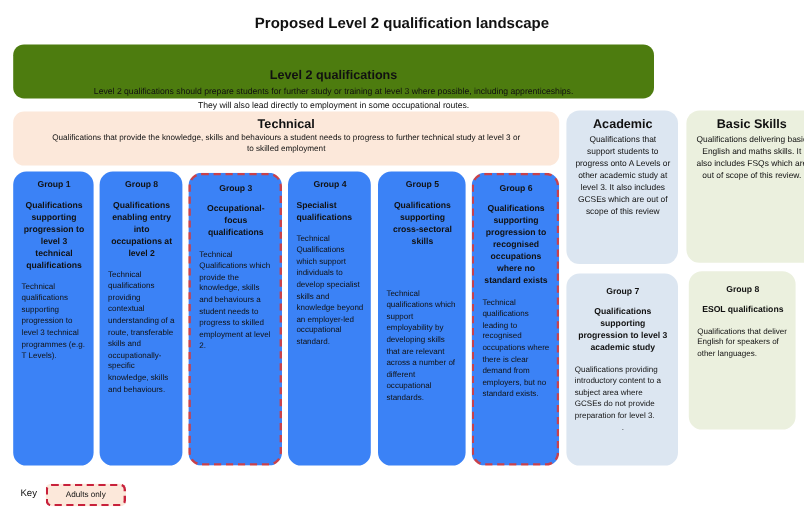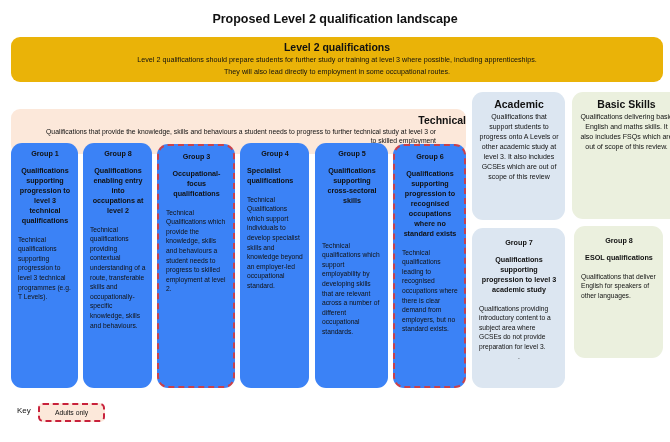--- a/index.html
+++ b/index.html
@@ -1,23 +1,23 @@
 <!DOCTYPE html>
 <html><head>
 <meta charset="utf-8">
 <style>
   html, body { margin: 0; padding: 0; background: #ffffff; }
   body { width: 670px; height: 442px; position: relative; overflow: hidden;
          font-family: "Liberation Sans", sans-serif; color: #111; }
   .abs { position: absolute; box-sizing: border-box; }
   .title { left: 0; top: 12px; width: 670px; text-align: center; font-weight: bold; font-size: 12.5px; }
-  .gray { left: 11px; top: 37px; width: 652px; height: 45px; background: #eab308; border-radius: 9px; text-align: center; padding-top: 4px; }
+  .gray { left: 11px; top: 37px; width: 534px; height: 45px; background: #4d7c0f; border-radius: 9px; text-align: center; padding-top: 20px; }
   .gray h2 { margin: 0; font-size: 10.5px; font-weight: bold; }
   .gray p { margin: 1px 0 0; font-size: 7.2px; line-height: 11px; }
-  .tech { left: 11px; top: 93px; width: 455px; height: 45px; background: #fce8da; border-radius: 9px; text-align: right; padding-top: 5px; margin-top: 16px; }
+  .tech { left: 11px; top: 93px; width: 455px; height: 45px; background: #fce8da; border-radius: 9px; text-align: center; padding-top: 5px; }
   .tech h2 { margin: 0; font-size: 10.5px; font-weight: bold; }
   .tech p { margin: 1px 30px 0; font-size: 6.8px; line-height: 9px; }
   .card { border-radius: 11px; font-size: 6.7px; line-height: 9.6px; padding: 6px 6px 4px 7px; }
   .peach { background: #3b82f6; }
   .blue { background: #dce6f1; }
   .green { background: #ebf0de; }
   .dashed { border: 2px dashed #c8414b; }
   .card .g { text-align: center; font-weight: bold; font-size: 7.2px; margin: 0 0 7px; }
   .card .s { text-align: center; font-weight: bold; font-size: 7.2px; line-height: 10px; margin: 0 0 9px; }
   .card .d { margin: 0; }

